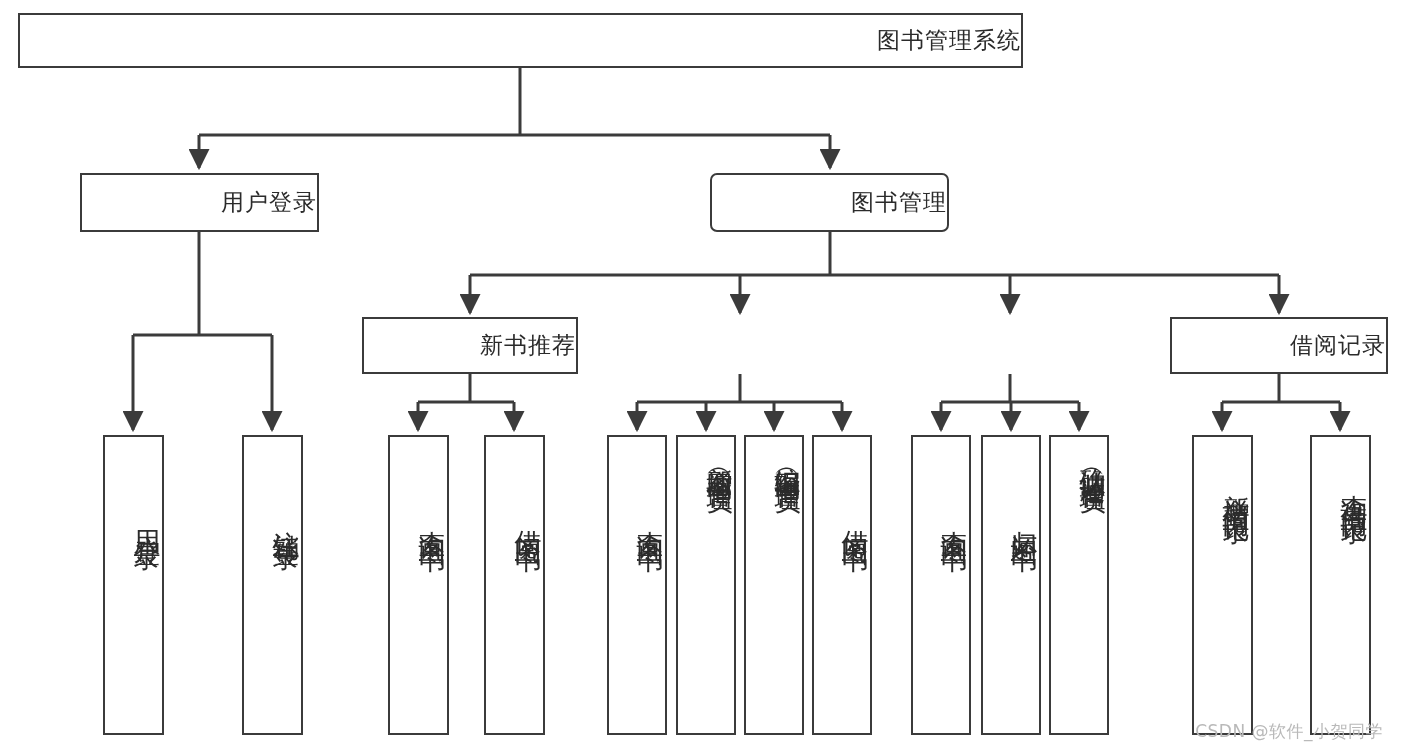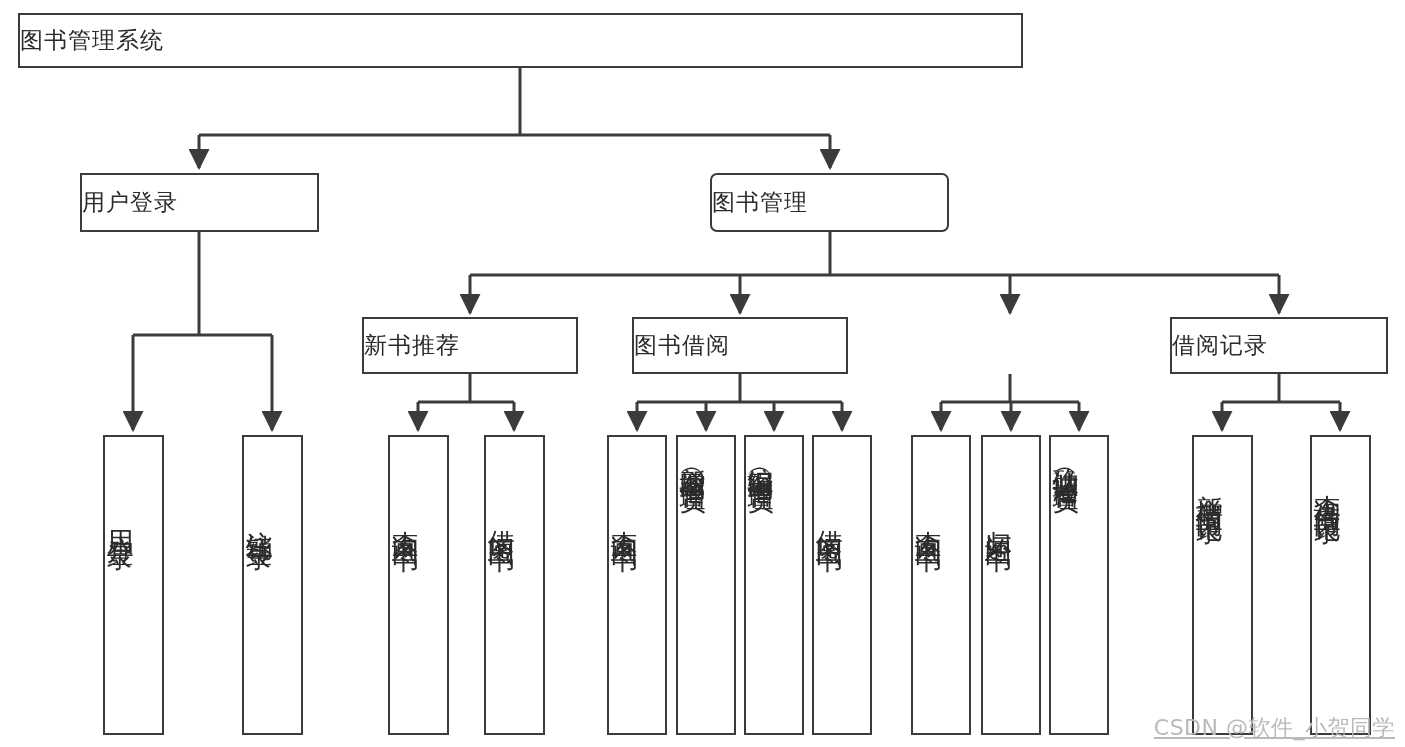--- a/index.html
+++ b/index.html
@@ -11,21 +11,21 @@
   #stage{position:relative;width:1405px;height:747px;background:#fff;}
   svg#wires{position:absolute;left:0;top:0;width:1405px;height:747px;pointer-events:none;}
 
   .node{
     position:absolute;
     box-sizing:border-box;
     background:#ffffff;
     border:2.5px solid #3b3b3b;
     display:flex;
     align-items:center;
-    justify-content:flex-start;
+    justify-content:flex-end;
     color:#2b2b2b;
   }
   .node .lbl{
     display:block;
     text-align:center;
     line-height:1.05;
     white-space:nowrap;
   }
   
   .node.h .lbl{font-size:23px;letter-spacing:1px;}
@@ -38,27 +38,26 @@
     text-orientation:upright;
     font-size:27px;
     line-height:1.12;
     letter-spacing:5px;
     white-space:nowrap;
   }
   .node.v.tall .lbl{font-size:26px;letter-spacing:3px;}
 
   .watermark{
     position:absolute;
-    right:10px;bottom:4px;
-    font-size:22px;
+    right:22px;bottom:4px;
+    font-size:17px;
     color:#b9b9b9;
     letter-spacing:.5px;
     white-space:nowrap;
     user-select:none;
-    text-decoration:underline;
   }
 </style>
 </head>
 <body>
 
 <div id="stage">
 
   <svg id="wires" viewBox="0 0 1405 747" xmlns="http://www.w3.org/2000/svg">
     <defs>
       <marker id="arrow" viewBox="0 0 10 10" refX="9" refY="5" markerWidth="7" markerHeight="7" orient="auto-start-reverse">
@@ -117,23 +116,20 @@
   <div class="node h" style="left:80px;top:173px;width:239px;height:59px;">
     <span class="lbl">用户登录</span>
   </div>
   <div class="node h" style="left:710px;top:173px;width:239px;height:59px;border-radius:7px;">
     <span class="lbl">图书管理</span>
   </div>
 
   <div class="node h" style="left:362px;top:317px;width:216px;height:57px;">
     <span class="lbl">新书推荐</span>
   </div>
-  <div class="node h" style="left:632px;top:317px;width:216px;height:57px;">
-    <span class="lbl">图书借阅</span>
-  </div>
   <div class="node h" style="left:1170px;top:317px;width:218px;height:57px;">
     <span class="lbl">借阅记录</span>
   </div>
 
   <div class="node v" style="left:103px;top:435px;width:61px;height:300px;padding-top:72px;">
     <span class="lbl">用户登录</span>
   </div>
   <div class="node v" style="left:242px;top:435px;width:61px;height:300px;padding-top:72px;">
     <span class="lbl">注销登录</span>
   </div>

